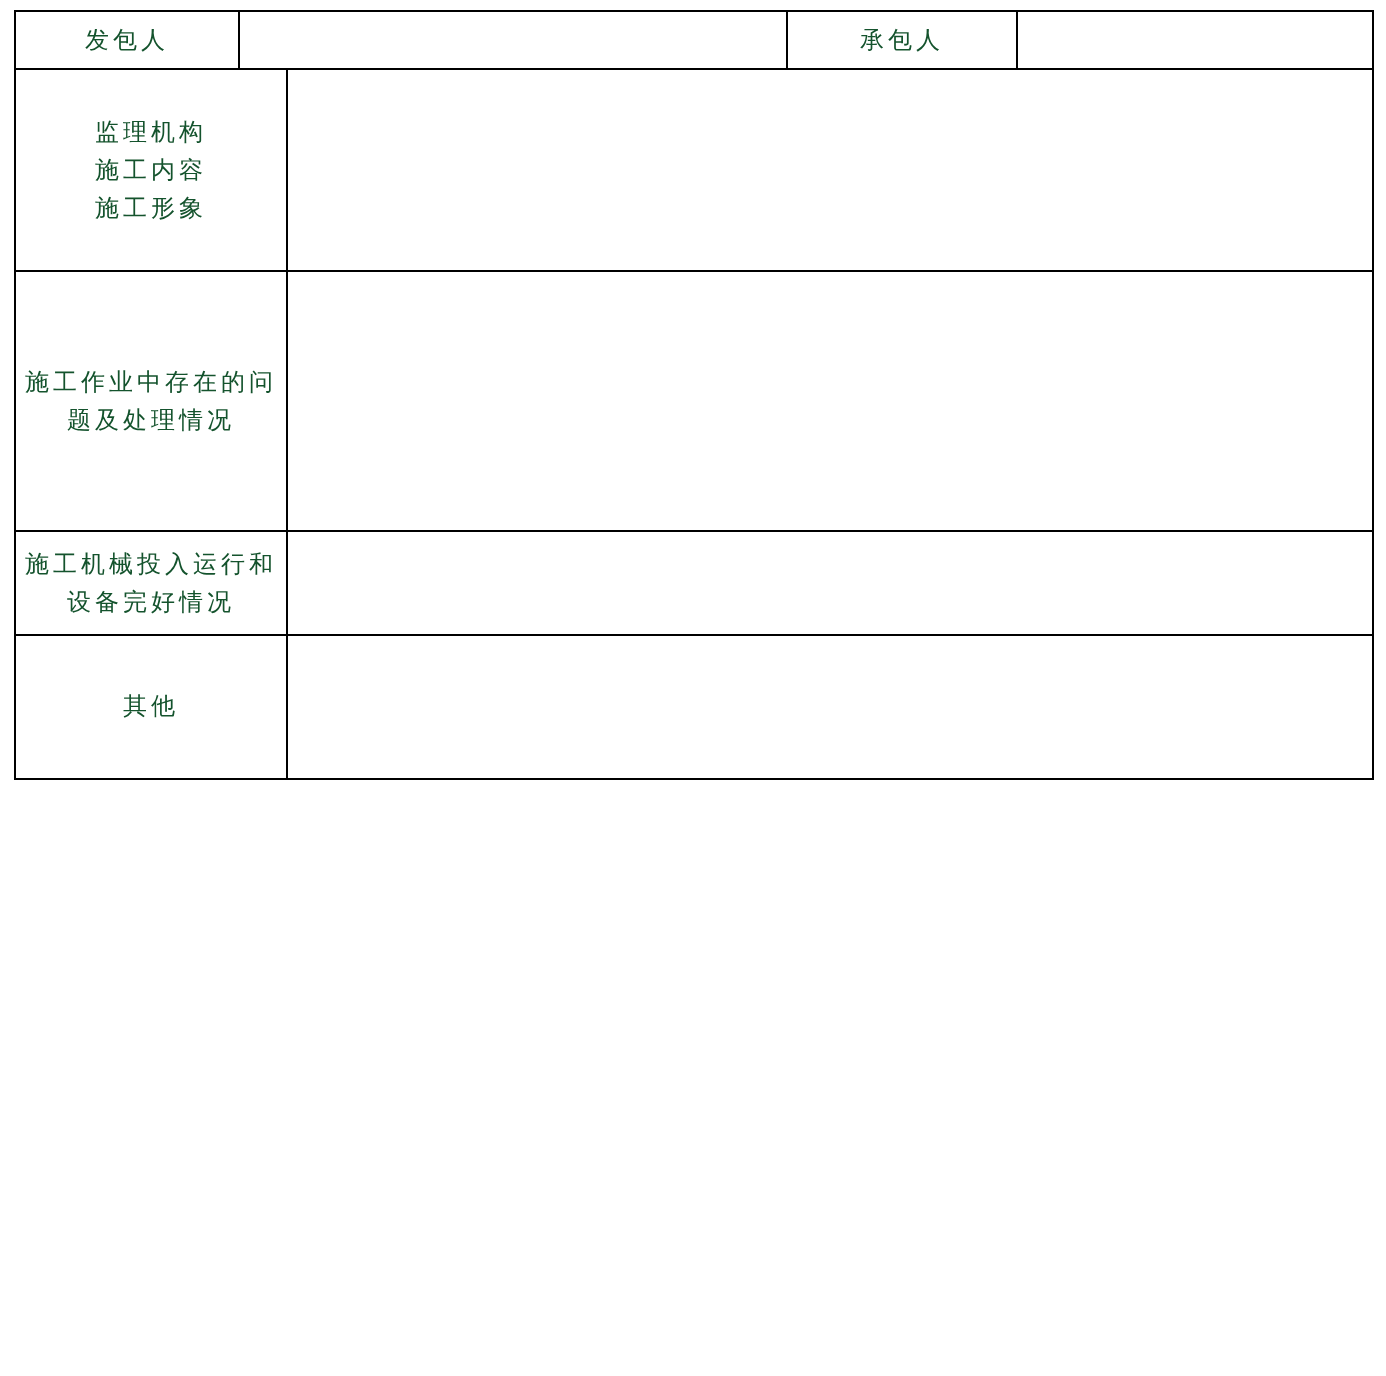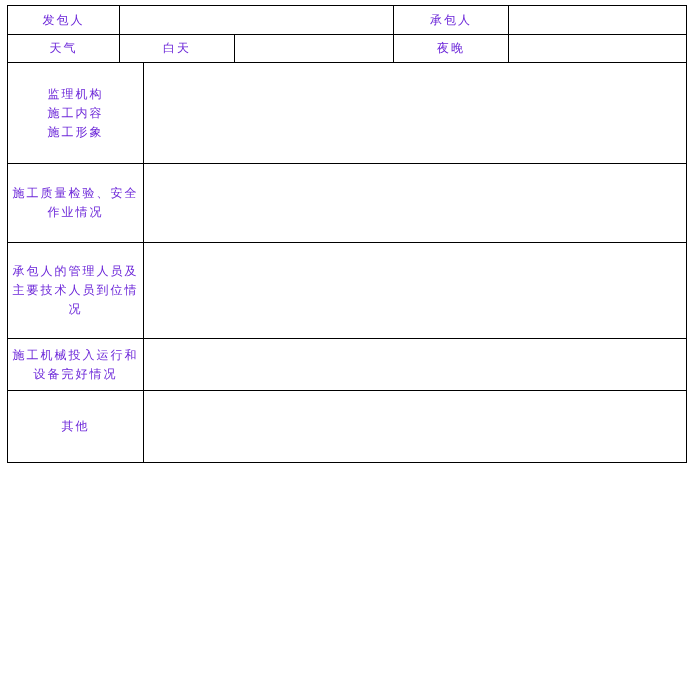--- a/index.html
+++ b/index.html
@@ -3,21 +3,21 @@
 <meta charset="utf-8">
 <style>
   * { box-sizing: border-box; }
   html, body { margin: 0; padding: 0; background: #ffffff; }
   .page {
     position: relative;
     width: 693px;
     height: 688px;
     background: #ffffff;
     font-family: "Liberation Serif", serif;
-    color: #6d28d9;
+    color: #14532d;
     overflow: hidden;
   }
   table.log-form {
     position: absolute;
     left: 7px;
     top: 5px;
     width: 679px;
     border-collapse: collapse;
     table-layout: fixed;
   }
@@ -62,46 +62,35 @@
 
     <tbody>
         <tr class="r-h1">
       <td class="label-cell wide-ls">发包人</td>
       <td class="value-cell" colspan="3"></td>
       <td class="label-cell wide-ls">承包人</td>
       <td class="value-cell"></td>
     </tr>
 
 
-    <tr class="r-h3">
-      <td class="label-cell">天气</td>
-      <td class="label-cell" colspan="2">白天</td>
-      <td class="value-cell"></td>
-      <td class="label-cell wide-ls">夜晚</td>
-      <td class="value-cell"></td>
-    </tr>
 
     <tr class="r-s0">
       <td class="label-cell prelines" colspan="2">监理机构
 施工内容
 施工形象</td>
       <td class="value-cell" colspan="4"></td>
     </tr>
 
-    <tr class="r-s1">
-      <td class="label-cell" colspan="2">施工质量检验、安全作业情况</td>
+
+    <tr class="r-s2">
+      <td class="label-cell" colspan="2">施工作业中存在的问题及处理情况</td>
       <td class="value-cell" colspan="4"></td>
     </tr>
 
 
-
-    <tr class="r-s4">
-      <td class="label-cell" colspan="2">承包人的管理人员及主要技术人员到位情况</td>
-      <td class="value-cell" colspan="4"></td>
-    </tr>
 
     <tr class="r-s5">
       <td class="label-cell" colspan="2">施工机械投入运行和设备完好情况</td>
       <td class="value-cell" colspan="4"></td>
     </tr>
 
     <tr class="r-s6">
       <td class="label-cell" colspan="2">其他</td>
       <td class="value-cell" colspan="4"></td>
     </tr>

